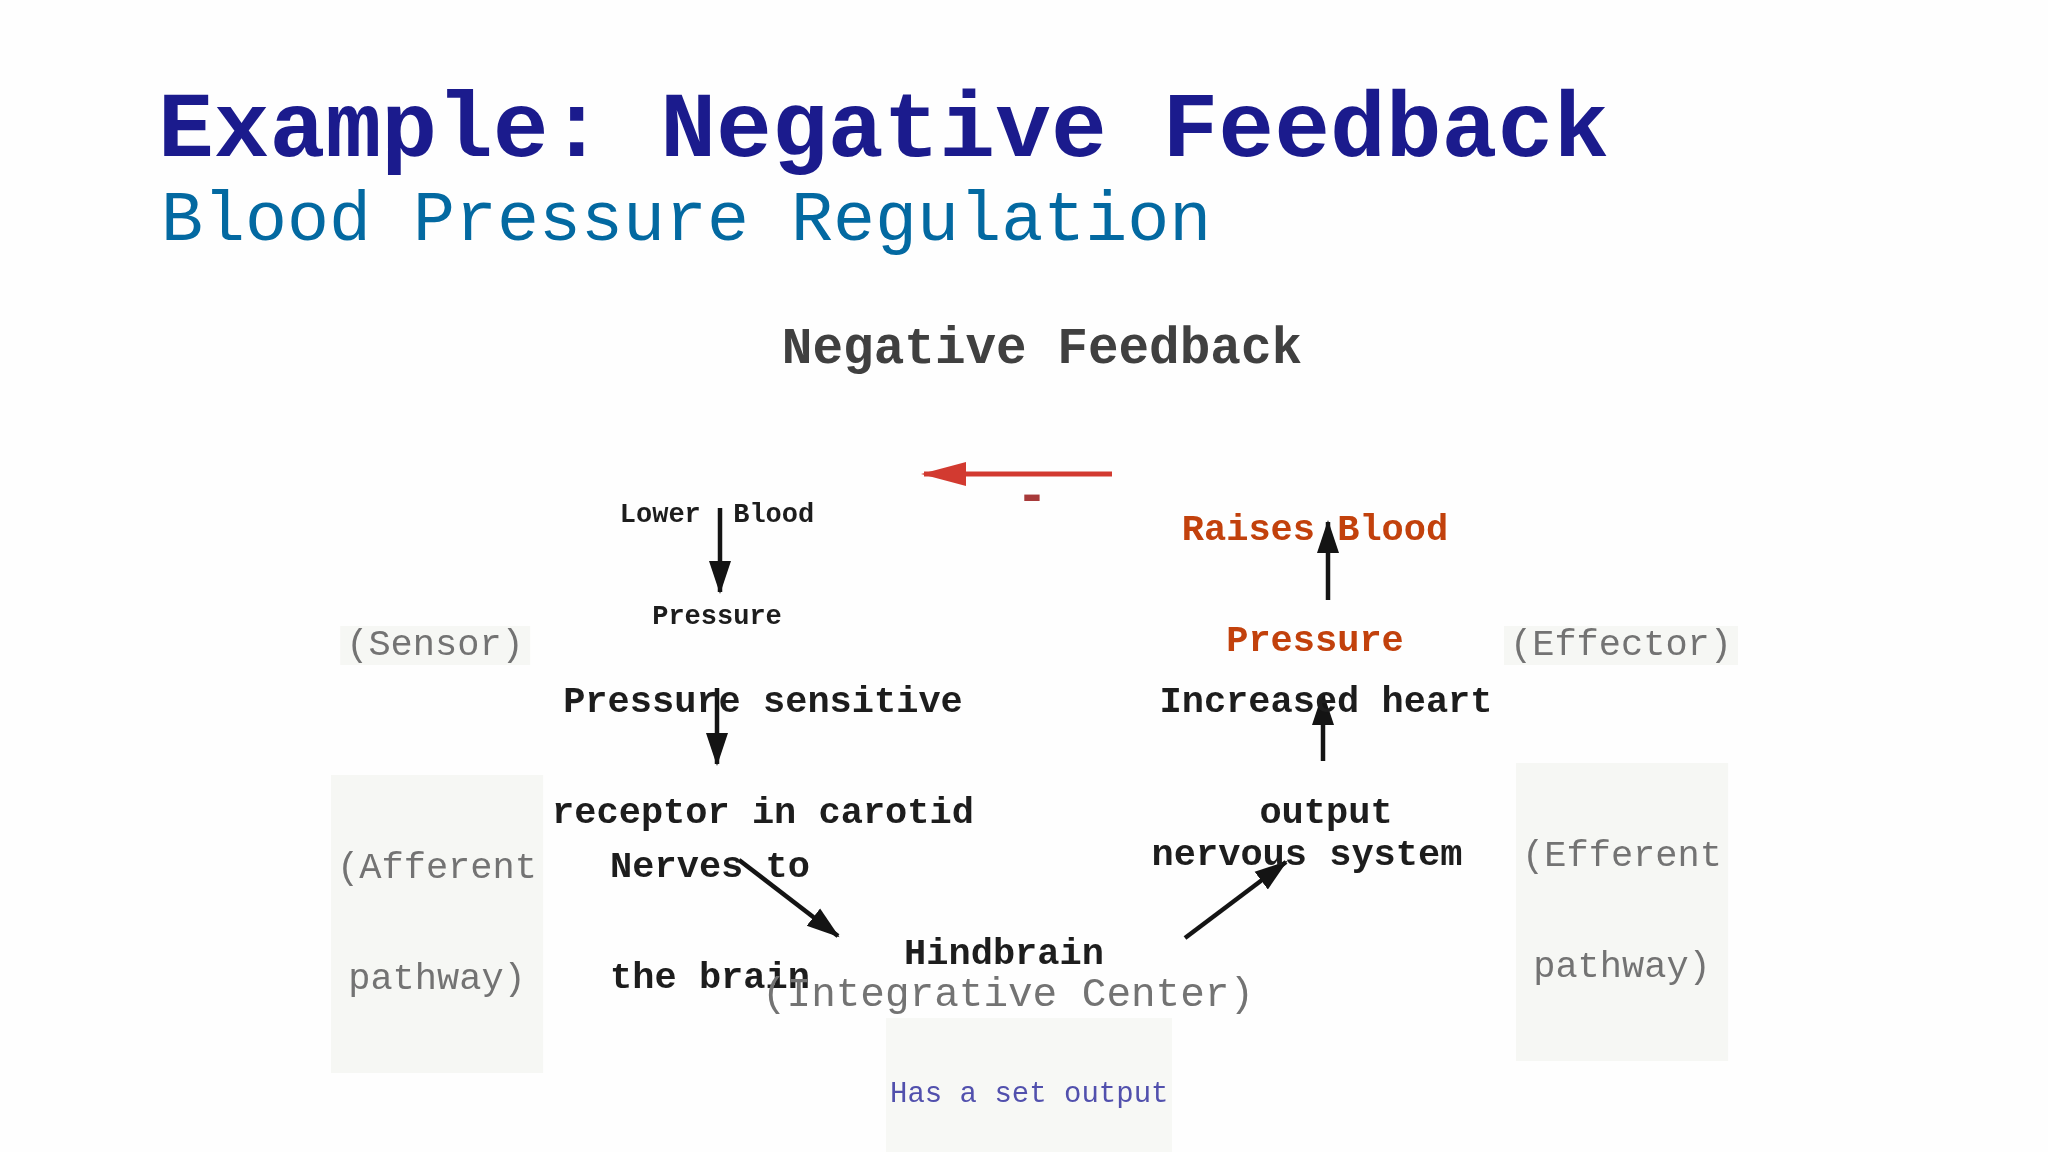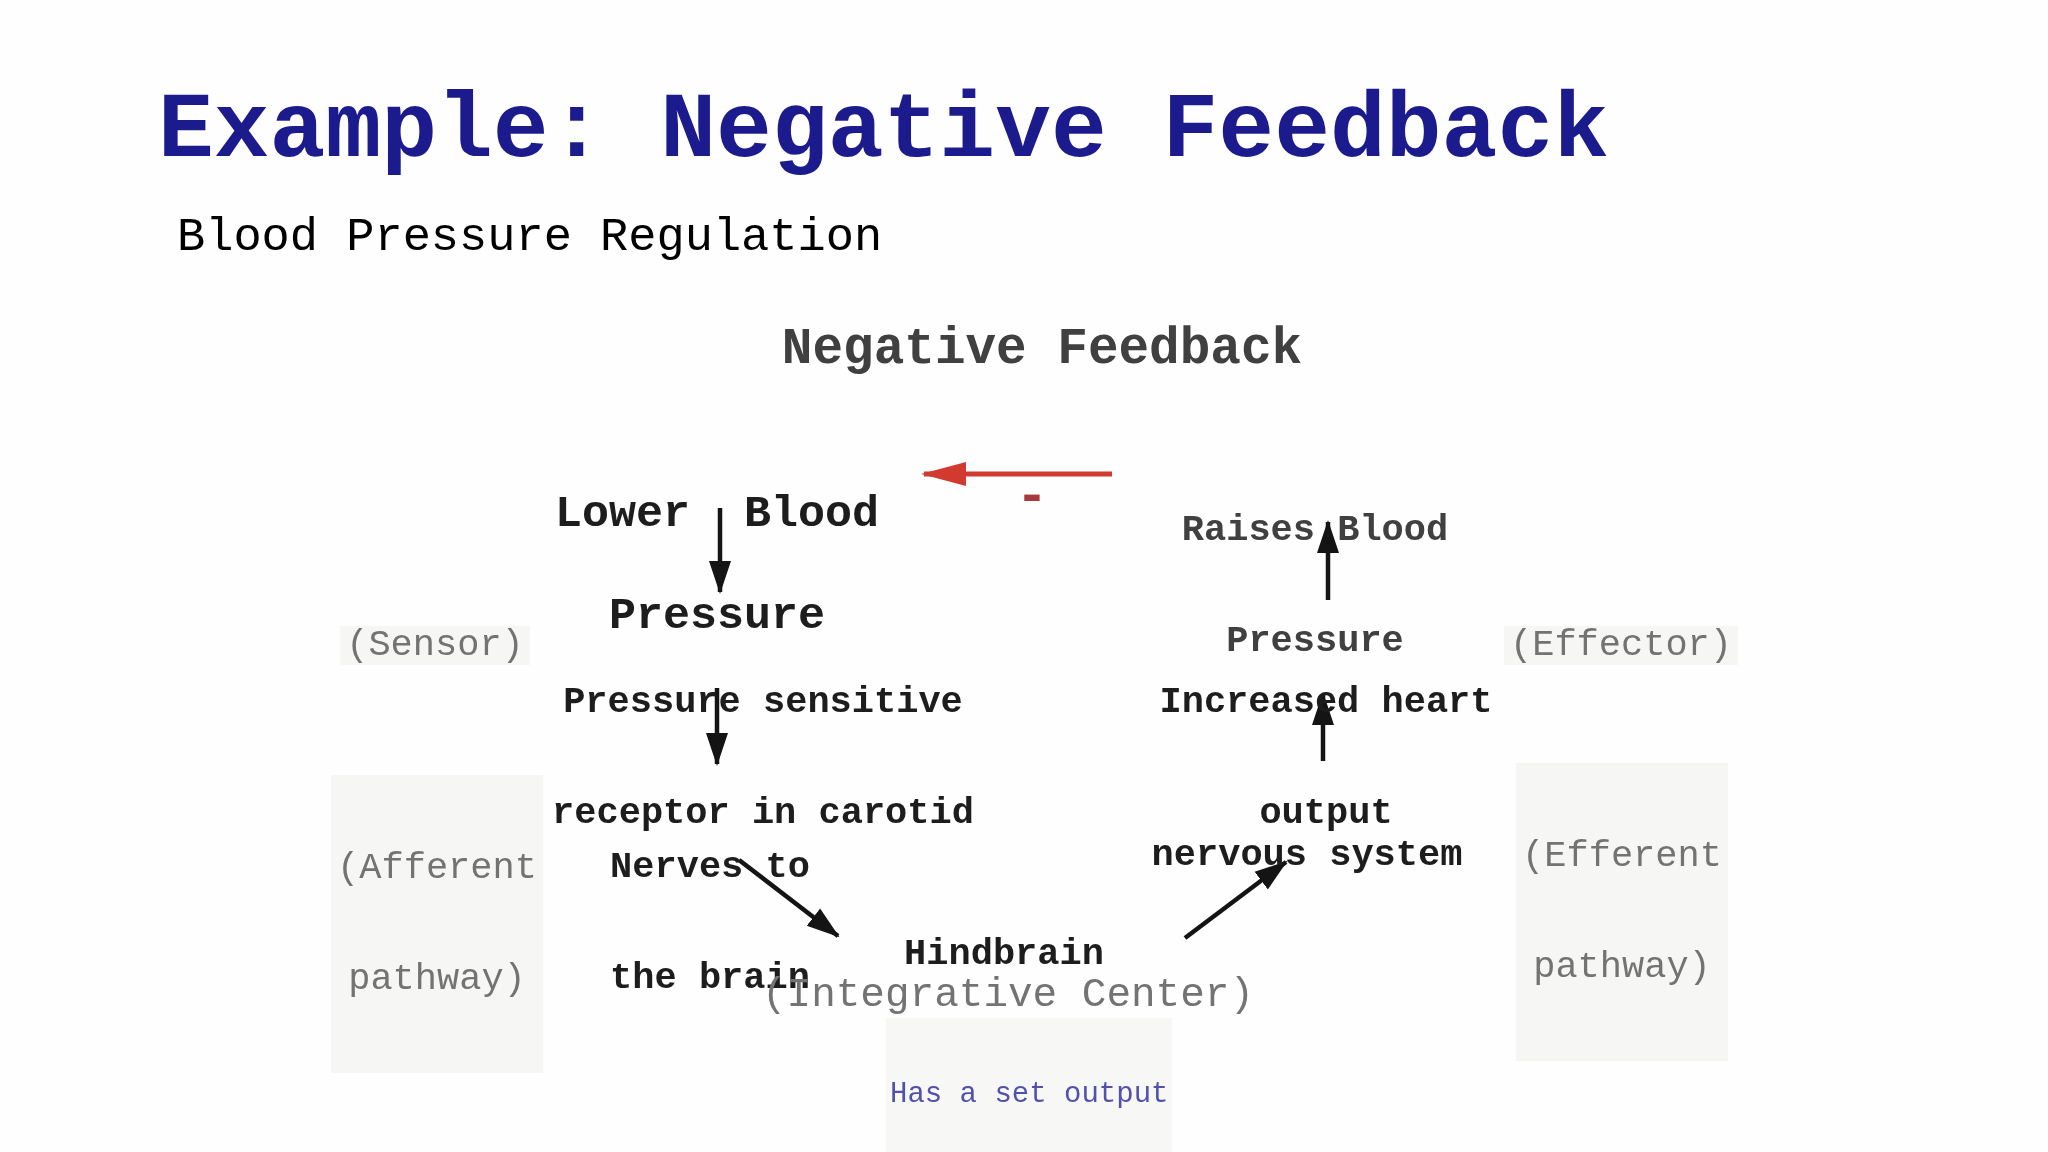--- a/index.html
+++ b/index.html
@@ -19,25 +19,25 @@
     font-size: 93px;
     line-height: 100px;
     font-weight: bold;
     color: #1b1b8d;
     white-space: pre;
   }
   .subtitle {
     position: absolute;
     left: 161px;
     top: 184px;
-    margin: 16px;
-    font-size: 47px;
+    margin: 0;
+    font-size: 70px;
     line-height: 76px;
     font-weight: normal;
-    color: #000000;
+    color: #0369a1;
     white-space: pre;
   }
   .heading {
     position: absolute;
     left: 1042px;
     top: 320px;
     transform: translateX(-50%);
     font-size: 51px;
     line-height: 60px;
     font-weight: bold;
@@ -48,22 +48,22 @@
     position: absolute;
     transform: translateX(-50%);
     text-align: center;
     font-size: 37px;
     line-height: 37px;
     font-weight: bold;
     color: #1d1d1d;
     white-space: pre;
   }
   .node .ln { display: block; }
-  .node.tight { font-size: 45px; line-height: 34px; }
-  .node.red { color: #404040; }
+  .node.tight { font-size: 27px; line-height: 34px; }
+  .node.red { color: #c2410c; }
   .blue-label {
     position: absolute;
     transform: translateX(-50%);
     text-align: center;
     font-size: 37px;
     line-height: 37px;
     font-weight: normal;
     color: #737373;
     white-space: pre;
     background: rgba(223, 227, 214, 0.25);

